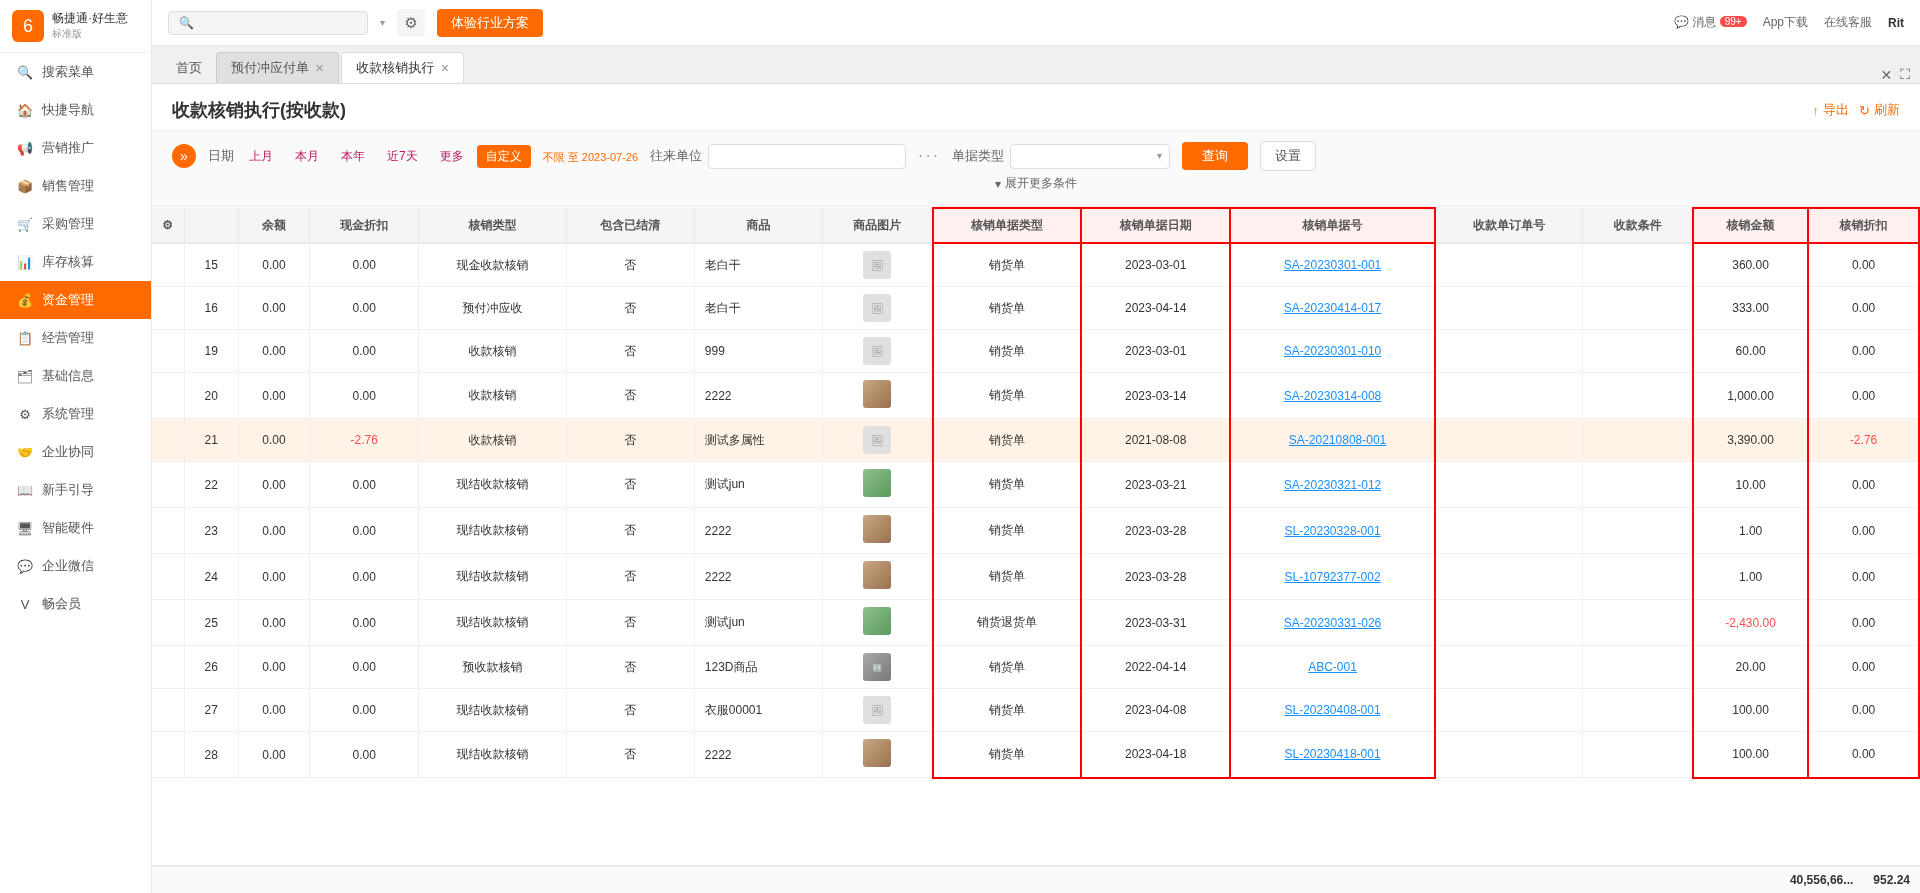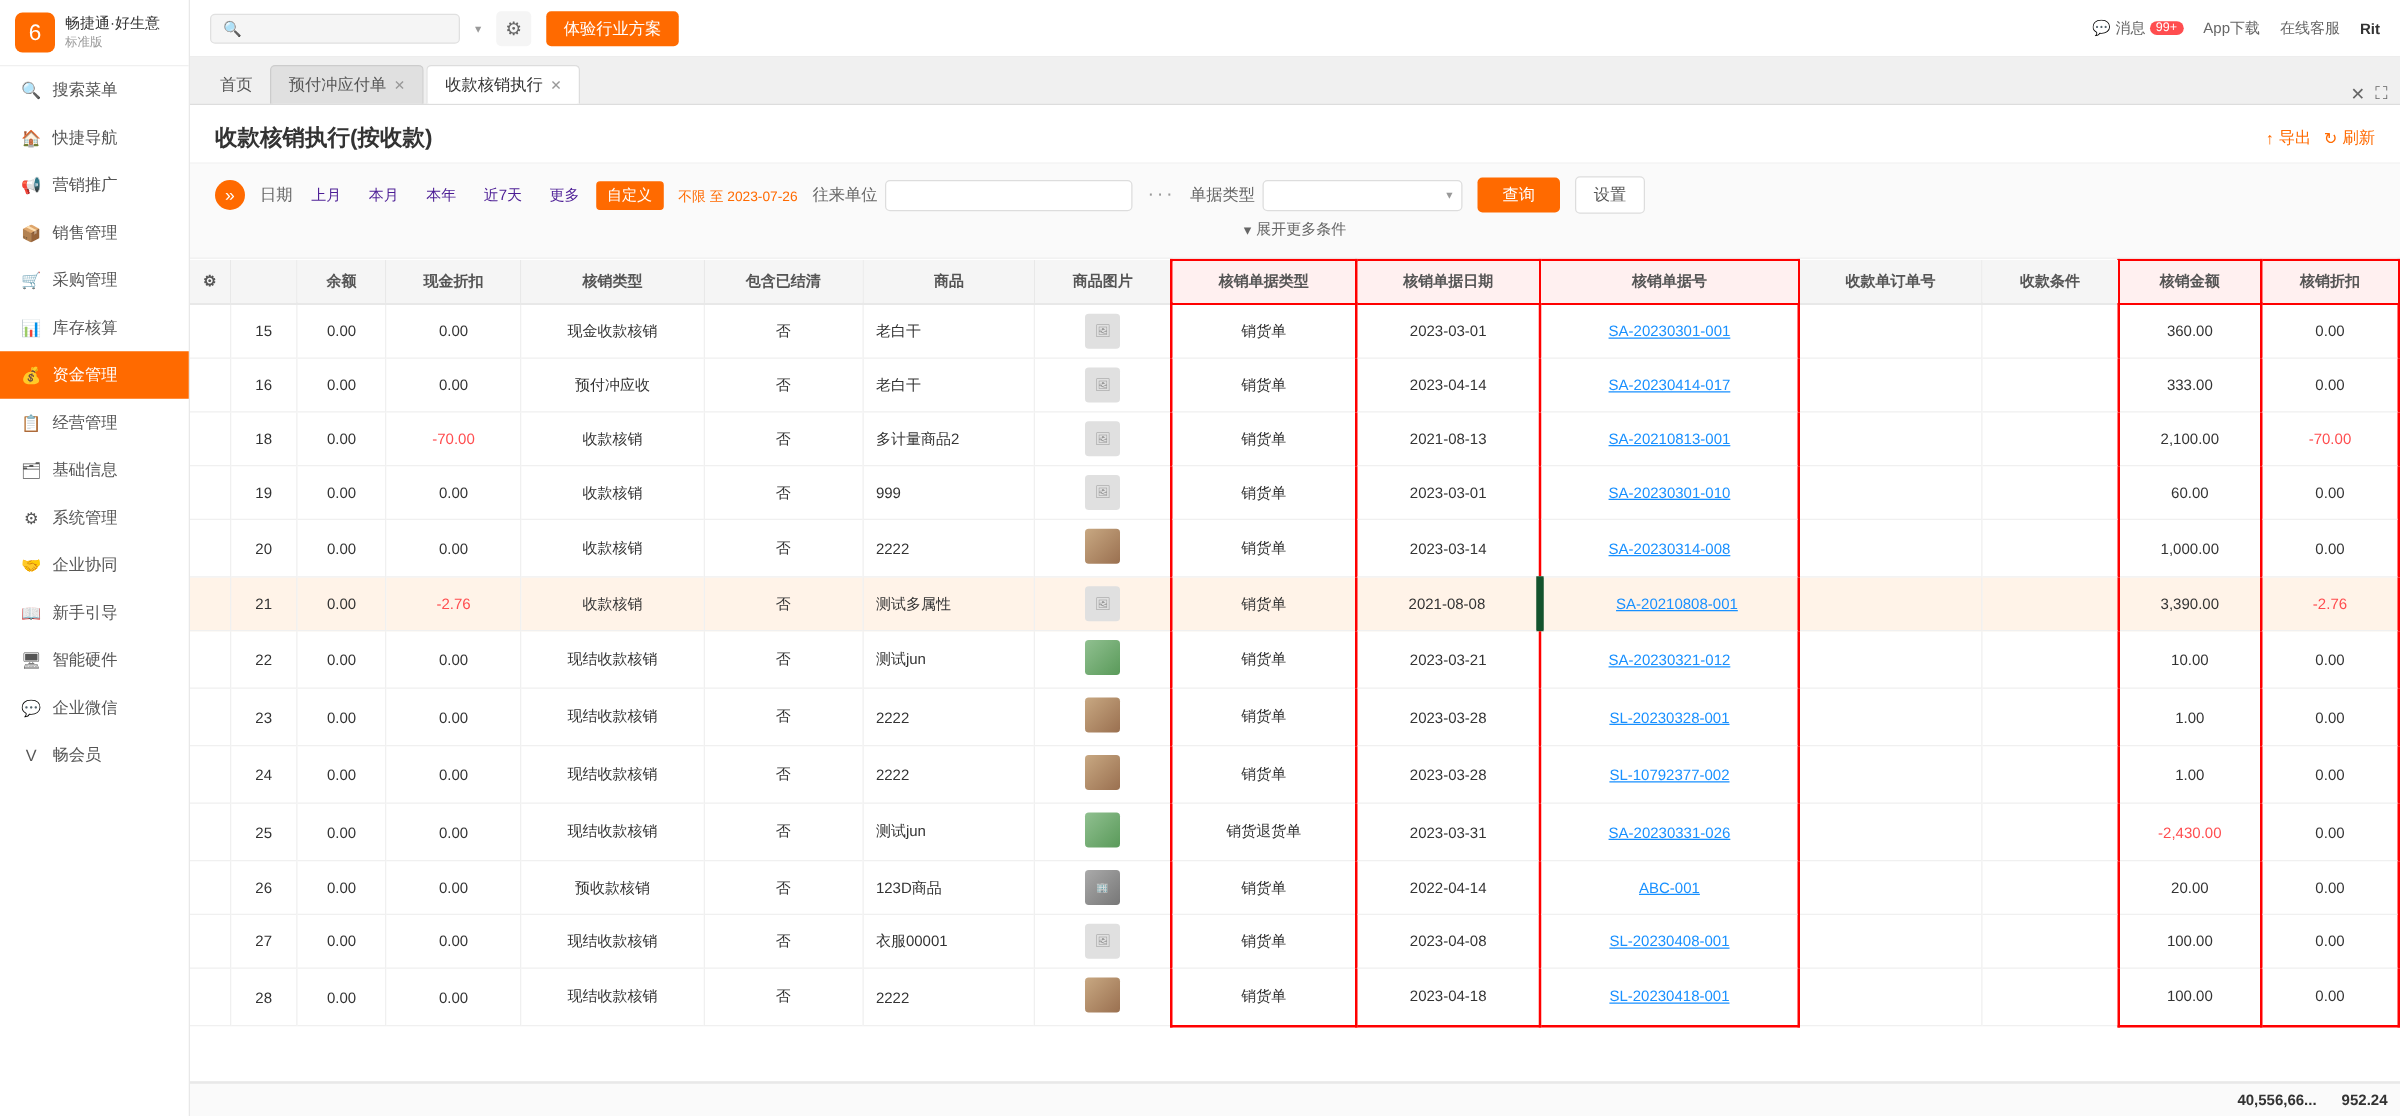--- a/index.html
+++ b/index.html
@@ -43,21 +43,21 @@
     .page-actions { display: flex; gap: 10px; }
     .page-action-btn { display: flex; align-items: center; gap: 4px; color: #ff6a00; font-size: 13px; cursor: pointer; }
 
     
     .filter-bar { padding: 10px 20px; background: #fafafa; border-bottom: 1px solid #f0f0f0; flex-shrink: 0; }
     .filter-row { display: flex; align-items: center; gap: 12px; flex-wrap: wrap; }
     .filter-expand-btn { width: 24px; height: 24px; background: #ff6a00; border-radius: 50%; display: flex; align-items: center; justify-content: center; color: #fff; font-size: 14px; cursor: pointer; flex-shrink: 0; }
     .filter-group { display: flex; align-items: center; gap: 6px; }
     .filter-label { color: #666; font-size: 13px; white-space: nowrap; }
     .filter-date-options { display: flex; align-items: center; gap: 4px; }
-    .filter-date-btn { padding: 2px 8px; border-radius: 3px; font-size: 12px; cursor: pointer; color: #4c1d95; border: 1px solid transparent; }
+    .filter-date-btn { padding: 2px 8px; border-radius: 3px; font-size: 12px; cursor: pointer; color: #be185d; border: 1px solid transparent; }
     .filter-date-btn.custom { color: #fff; background: #ff6a00; border-color: #ff6a00; }
     .filter-date-range { color: #ff6a00; font-size: 11px; margin-top: 2px; }
     .filter-input { border: 1px solid #ddd; border-radius: 4px; padding: 4px 10px; font-size: 13px; min-width: 160px; color: #999; background: #fff; }
     .filter-select { border: 1px solid #ddd; border-radius: 4px; padding: 4px 28px 4px 10px; font-size: 13px; min-width: 160px; color: #999; background: #fff; appearance: none; cursor: pointer; }
     .filter-dots { color: #999; font-size: 16px; letter-spacing: 2px; }
     .filter-query-btn { background: #ff6a00; color: #fff; border: none; border-radius: 4px; padding: 5px 20px; font-size: 13px; cursor: pointer; }
     .filter-set-btn { border: 1px solid #ddd; background: #fff; color: #555; border-radius: 4px; padding: 5px 14px; font-size: 13px; cursor: pointer; }
     .filter-more-row { display: flex; align-items: center; justify-content: center; padding: 4px; color: #666; font-size: 12px; gap: 4px; cursor: pointer; }
 
     
@@ -315,37 +315,20 @@
     <td style="border-left:2px solid #ff0000;border-right:2px solid #ff0000;">销货单</td>
     <td style="border-left:2px solid #ff0000;border-right:2px solid #ff0000;">2023-04-14</td>
     <td style="border-left:2px solid #ff0000;border-right:2px solid #ff0000;"><span class="td-link">SA-20230414-017</span></td>
     <td></td>
     <td></td>
     <td class="" style="border-left:2px solid #ff0000;border-right:2px solid #ff0000;">333.00</td>
     <td class="" style="border-left:2px solid #ff0000;border-right:2px solid #ff0000;">0.00</td>
   </tr>
             <tr>
     <td></td>
-    <td>18</td>
-    <td>0.00</td>
-    <td class="td-red">-70.00</td>
-    <td>收款核销</td>
-    <td>否</td>
-    <td style="text-align:left;">多计量商品2</td>
-    <td><div class="img-placeholder">🖼</div></td>
-    <td style="border-left:2px solid #ff0000;border-right:2px solid #ff0000;">销货单</td>
-    <td style="border-left:2px solid #ff0000;border-right:2px solid #ff0000;">2021-08-13</td>
-    <td style="border-left:2px solid #ff0000;border-right:2px solid #ff0000;"><span class="td-link">SA-20210813-001</span></td>
-    <td></td>
-    <td></td>
-    <td class="" style="border-left:2px solid #ff0000;border-right:2px solid #ff0000;">2,100.00</td>
-    <td class="td-red" style="border-left:2px solid #ff0000;border-right:2px solid #ff0000;">-70.00</td>
-  </tr>
-            <tr>
-    <td></td>
     <td>19</td>
     <td>0.00</td>
     <td class="">0.00</td>
     <td>收款核销</td>
     <td>否</td>
     <td style="text-align:left;">999</td>
     <td><div class="img-placeholder">🖼</div></td>
     <td style="border-left:2px solid #ff0000;border-right:2px solid #ff0000;">销货单</td>
     <td style="border-left:2px solid #ff0000;border-right:2px solid #ff0000;">2023-03-01</td>
     <td style="border-left:2px solid #ff0000;border-right:2px solid #ff0000;"><span class="td-link">SA-20230301-010</span></td>
@@ -375,21 +358,21 @@
     <td></td>
     <td>21</td>
     <td>0.00</td>
     <td class="td-red">-2.76</td>
     <td>收款核销</td>
     <td>否</td>
     <td style="text-align:left;">测试多属性</td>
     <td><div class="img-placeholder">🖼</div></td>
     <td style="border-left:2px solid #ff0000;border-right:2px solid #ff0000;">销货单</td>
     <td style="border-left:2px solid #ff0000;border-right:2px solid #ff0000;">2021-08-08</td>
-    <td style="border-left:6px solid #14532d;border-right:2px solid #ff0000;padding-left:20px;"><span class="td-link">SA-20210808-001</span></td>
+    <td style="border-left:2px solid #14532d;border-right:2px solid #ff0000;padding-left:20px;"><span class="td-link">SA-20210808-001</span></td>
     <td></td>
     <td></td>
     <td class="" style="border-left:2px solid #ff0000;border-right:2px solid #ff0000;">3,390.00</td>
     <td class="td-red" style="border-left:2px solid #ff0000;border-right:2px solid #ff0000;">-2.76</td>
   </tr>
             <tr>
     <td></td>
     <td>22</td>
     <td>0.00</td>
     <td class="">0.00</td>

